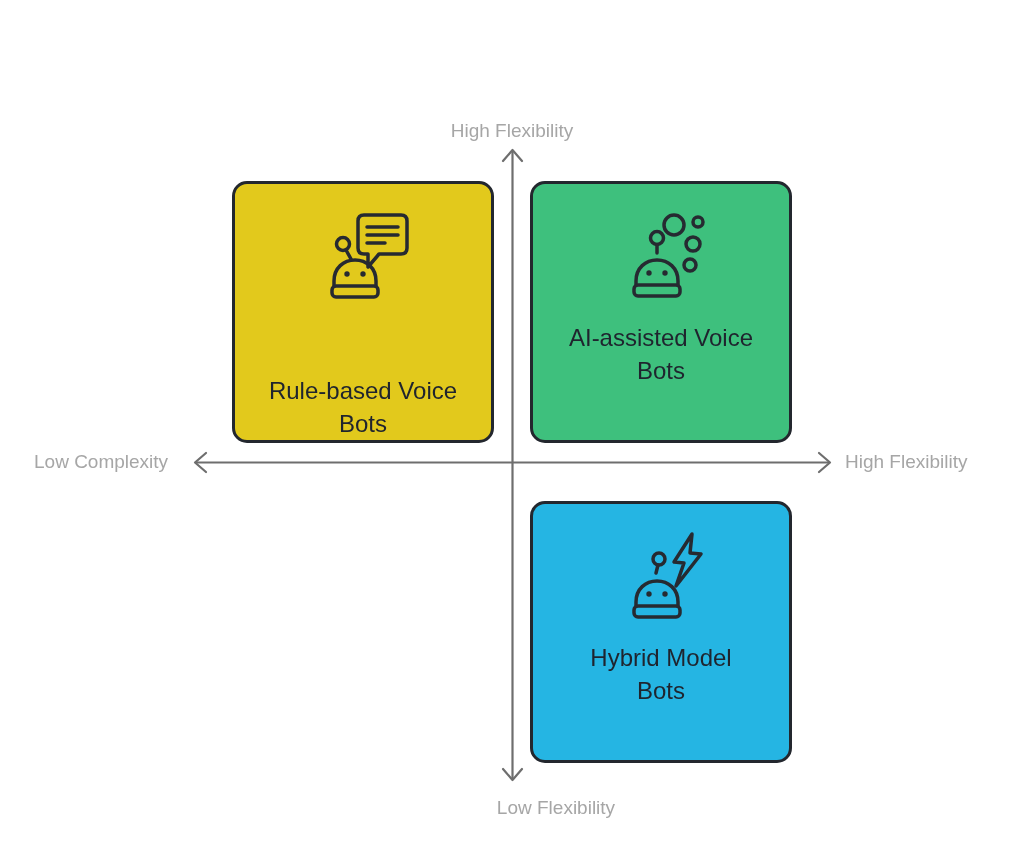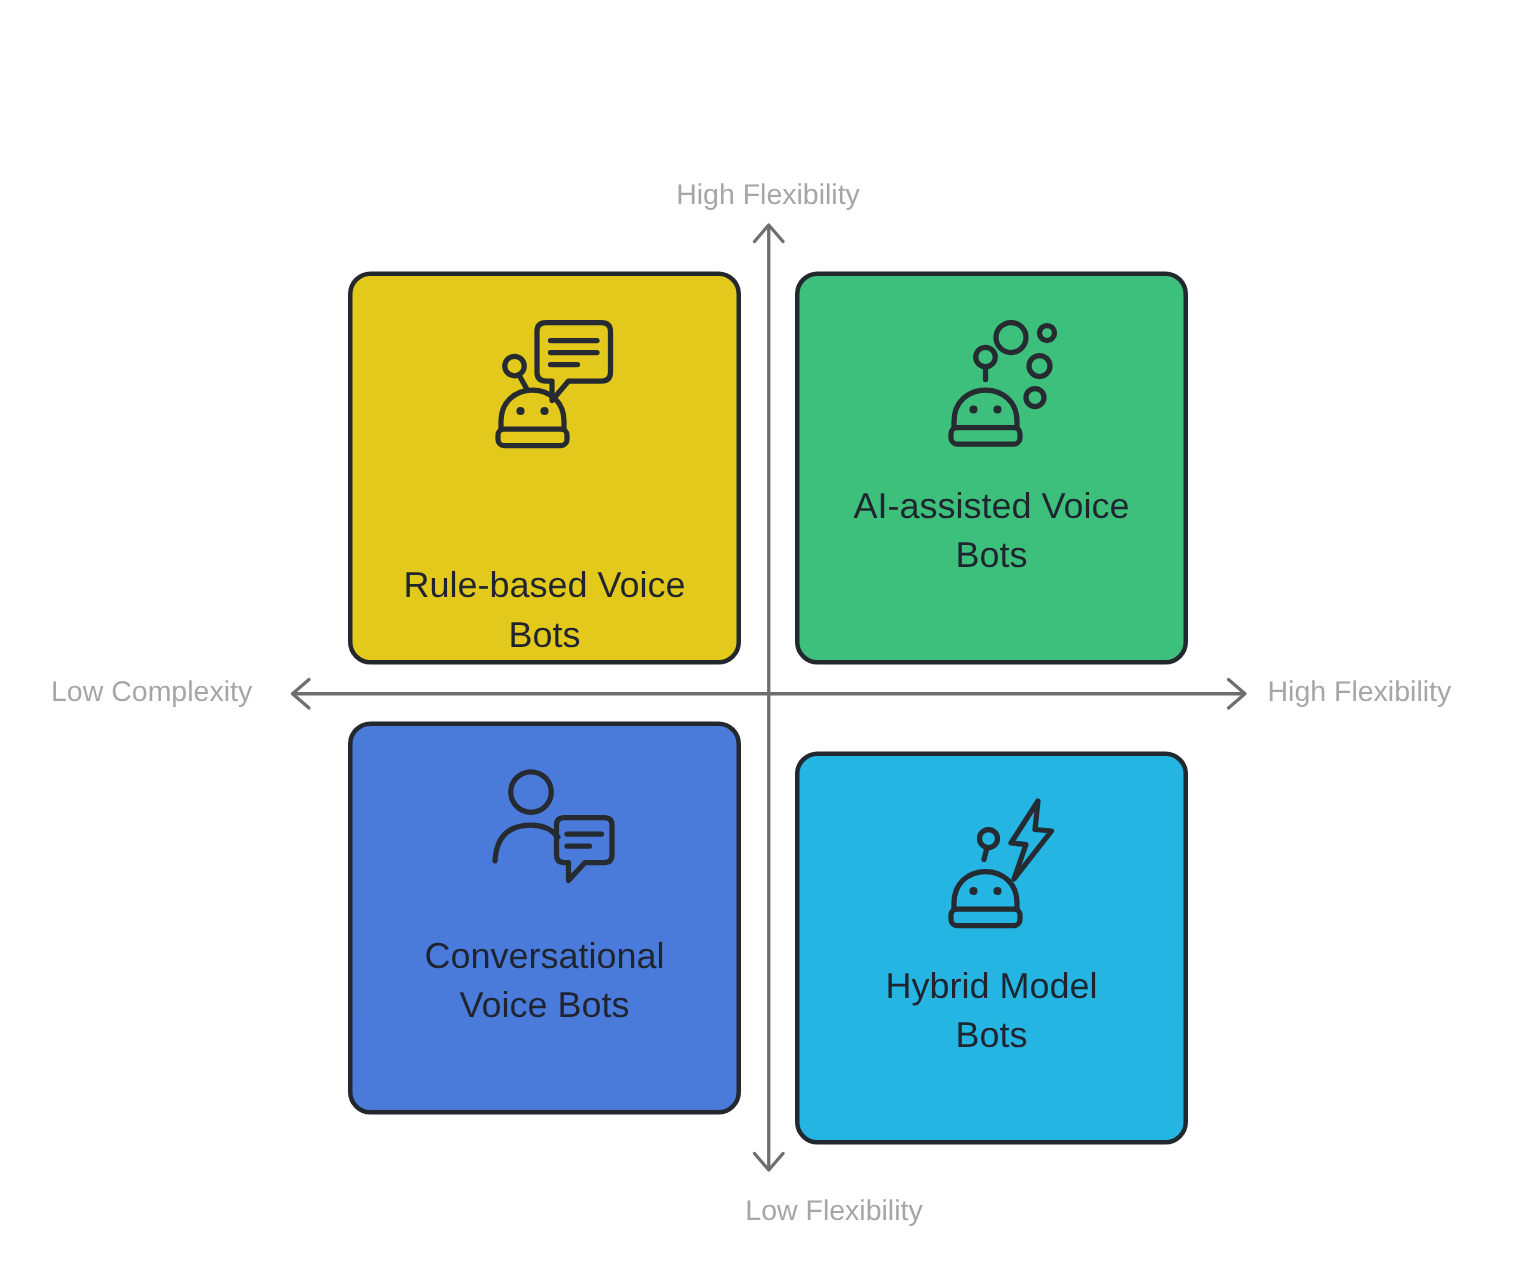--- a/index.html
+++ b/index.html
@@ -90,31 +90,20 @@
       <line x1="46" y1="36.5" x2="46" y2="45"></line>
       <path d="M25,77 v-4 c0,-13 9.5,-21 21,-21 s21,8 21,21 v4"></path>
       <rect x="23" y="77" width="46" height="11" rx="4"></rect>
       <circle class="fill" cx="38" cy="65" r="2.7"></circle>
       <circle class="fill" cx="54" cy="65" r="2.7"></circle>
     </svg>
     <div class="box-label">AI-assisted Voice
 Bots</div>
   </div>
 
-  <div class="box q2" style="background: rgb(74, 123, 219);">
-    <svg class="icon" viewBox="0 0 100 95">
-      <circle cx="41" cy="20" r="13.5"></circle>
-      <path d="M17,66 C18,48 28,42 41,42 C49,42 55,45 59,50"></path>
-      <path d="M63,37 h27 q5,0 5,5 v20 q0,5 -5,5 h-13 l-11,12 v-12 h-3 q-5,0 -5,-5 v-20 q0,-5 5,-5 z"></path>
-      <line x1="65" y1="48" x2="88" y2="48"></line>
-      <line x1="65" y1="56" x2="80" y2="56"></line>
-    </svg>
-    <div class="box-label">Conversational
-Voice Bots</div>
-  </div>
 
   <div class="box q3" style="background: rgb(37, 181, 227); margin-top: 20px;">
     <svg class="icon" viewBox="0 0 100 95">
       <path d="M81,6 L63,34 L73,35 L65,58 L90,26 L79,25 Z"></path>
       <circle cx="48" cy="31" r="6"></circle>
       <line x1="47" y1="37" x2="45" y2="45"></line>
       <path d="M25,78 v-4 c0,-13 9.5,-21 21,-21 s21,8 21,21 v4"></path>
       <rect x="23" y="78" width="46" height="11" rx="4"></rect>
       <circle class="fill" cx="38" cy="66" r="2.7"></circle>
       <circle class="fill" cx="54" cy="66" r="2.7"></circle>

